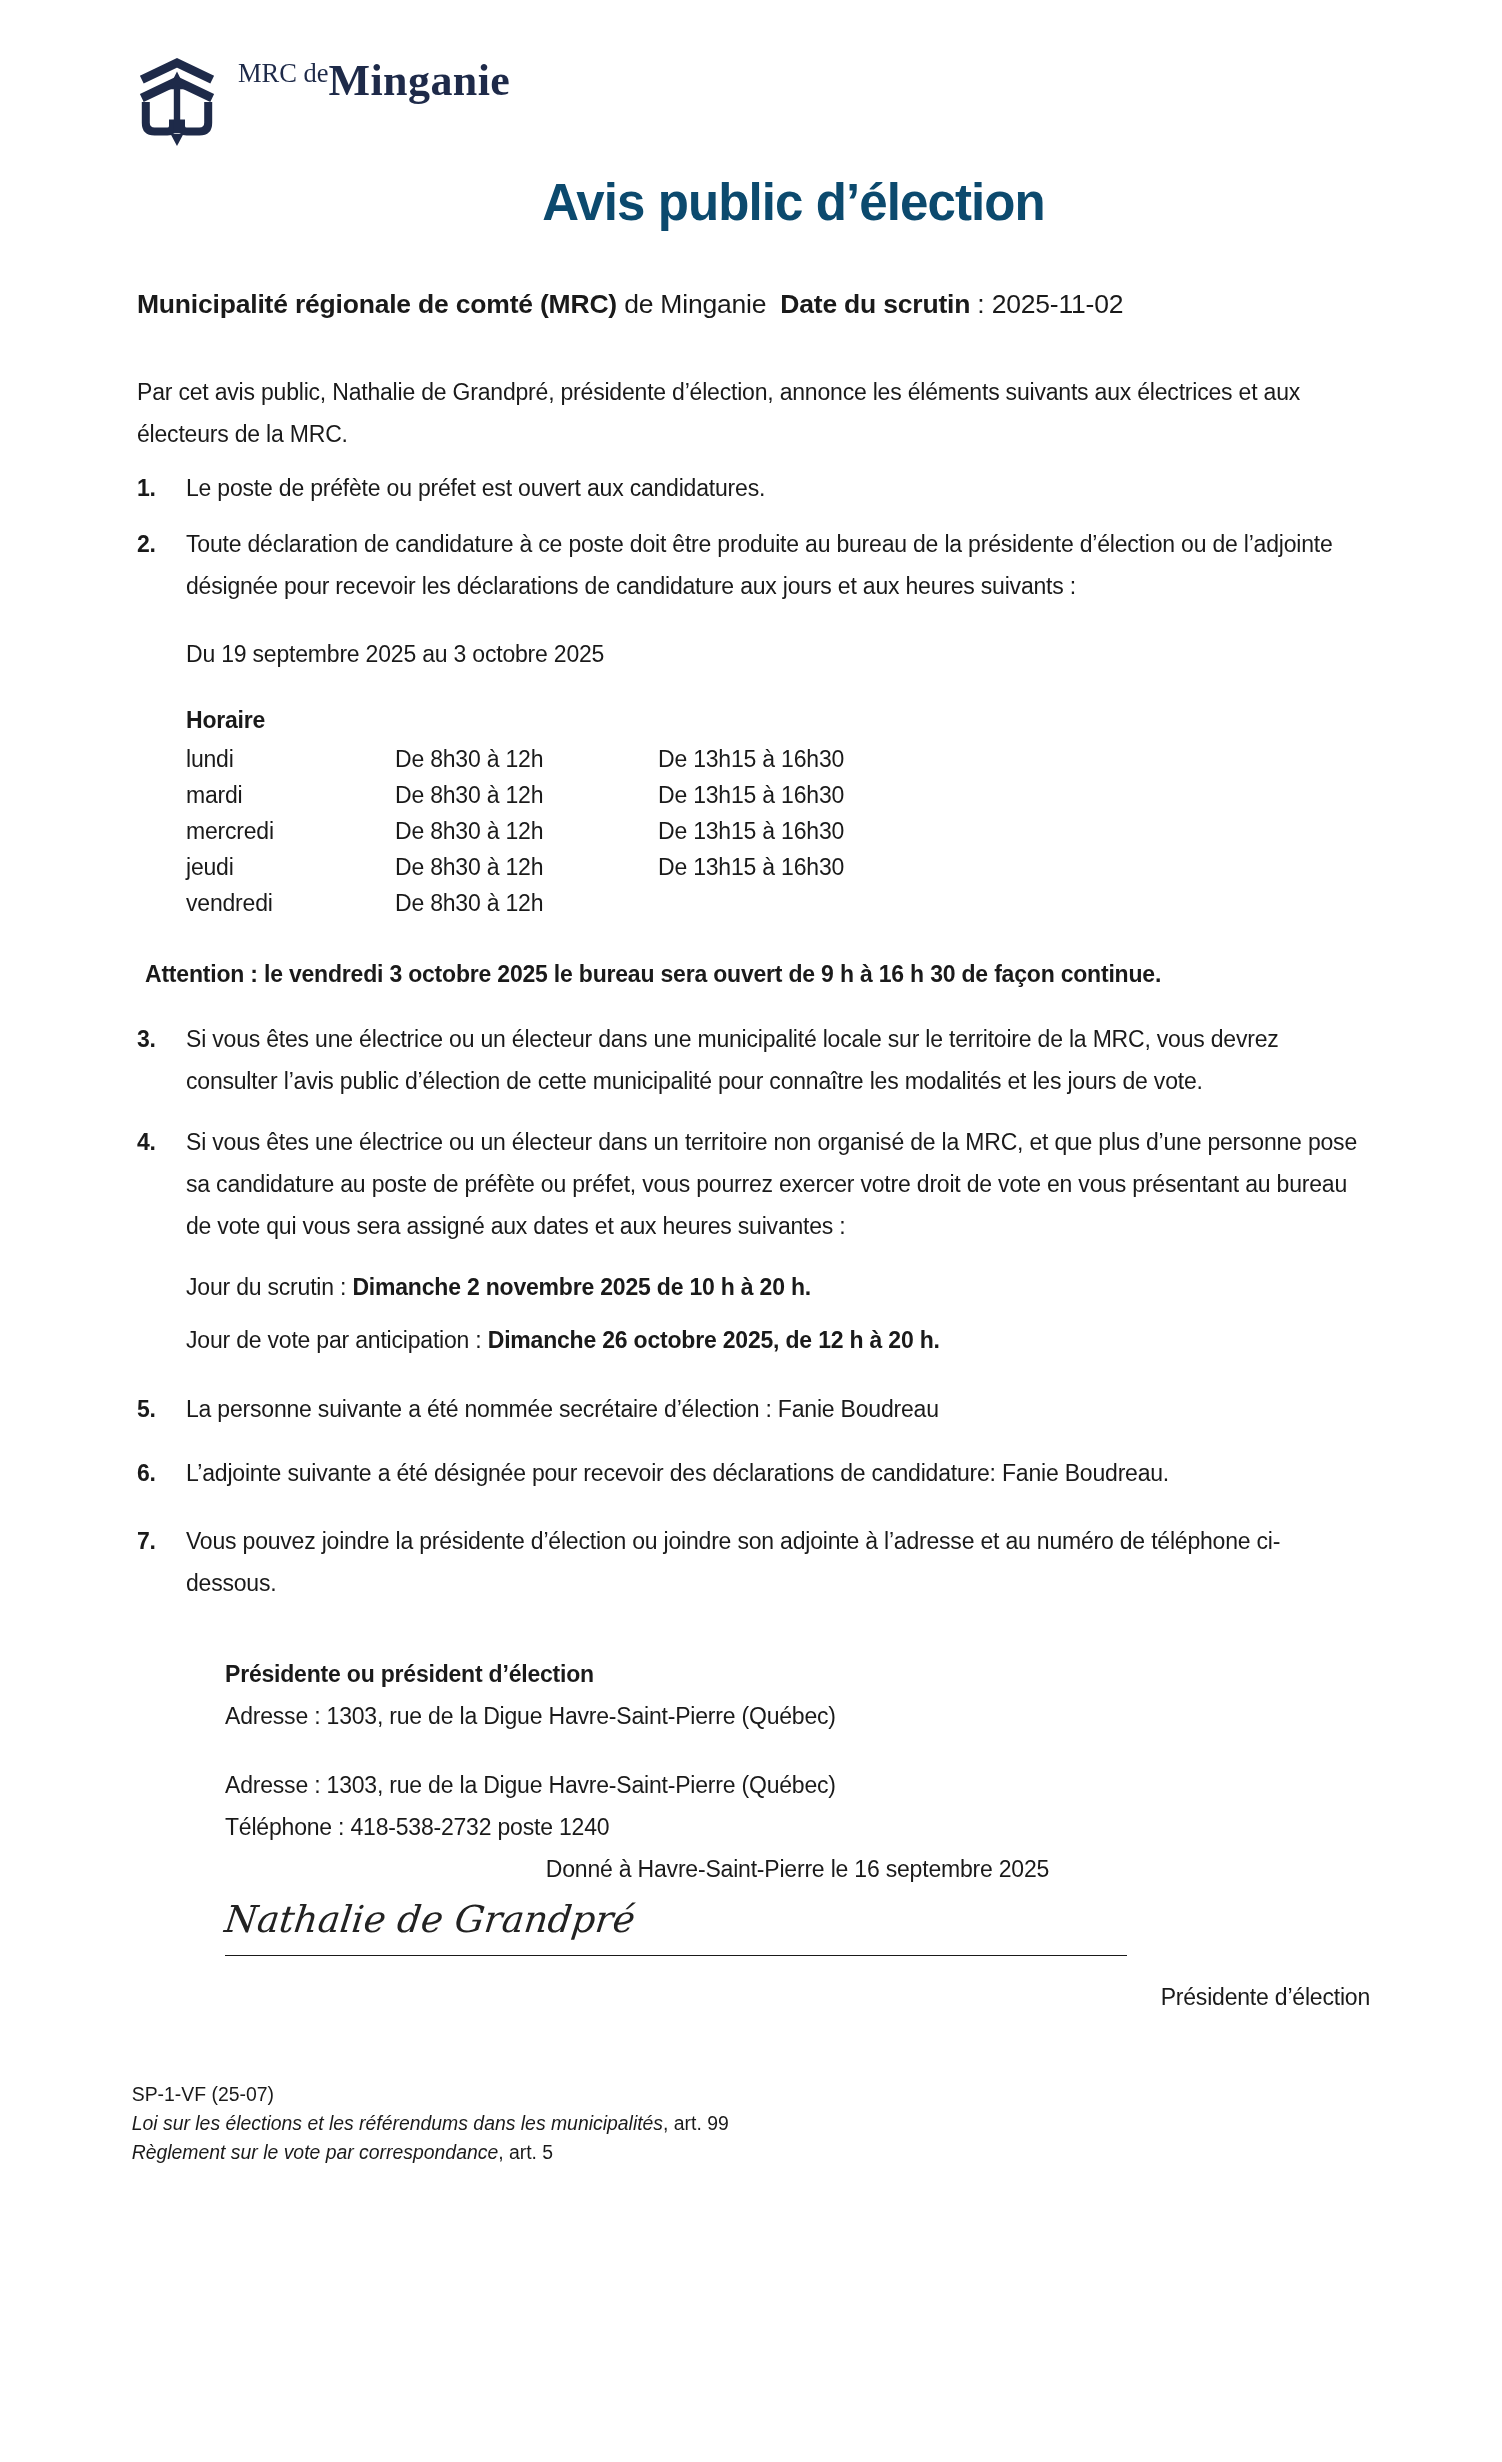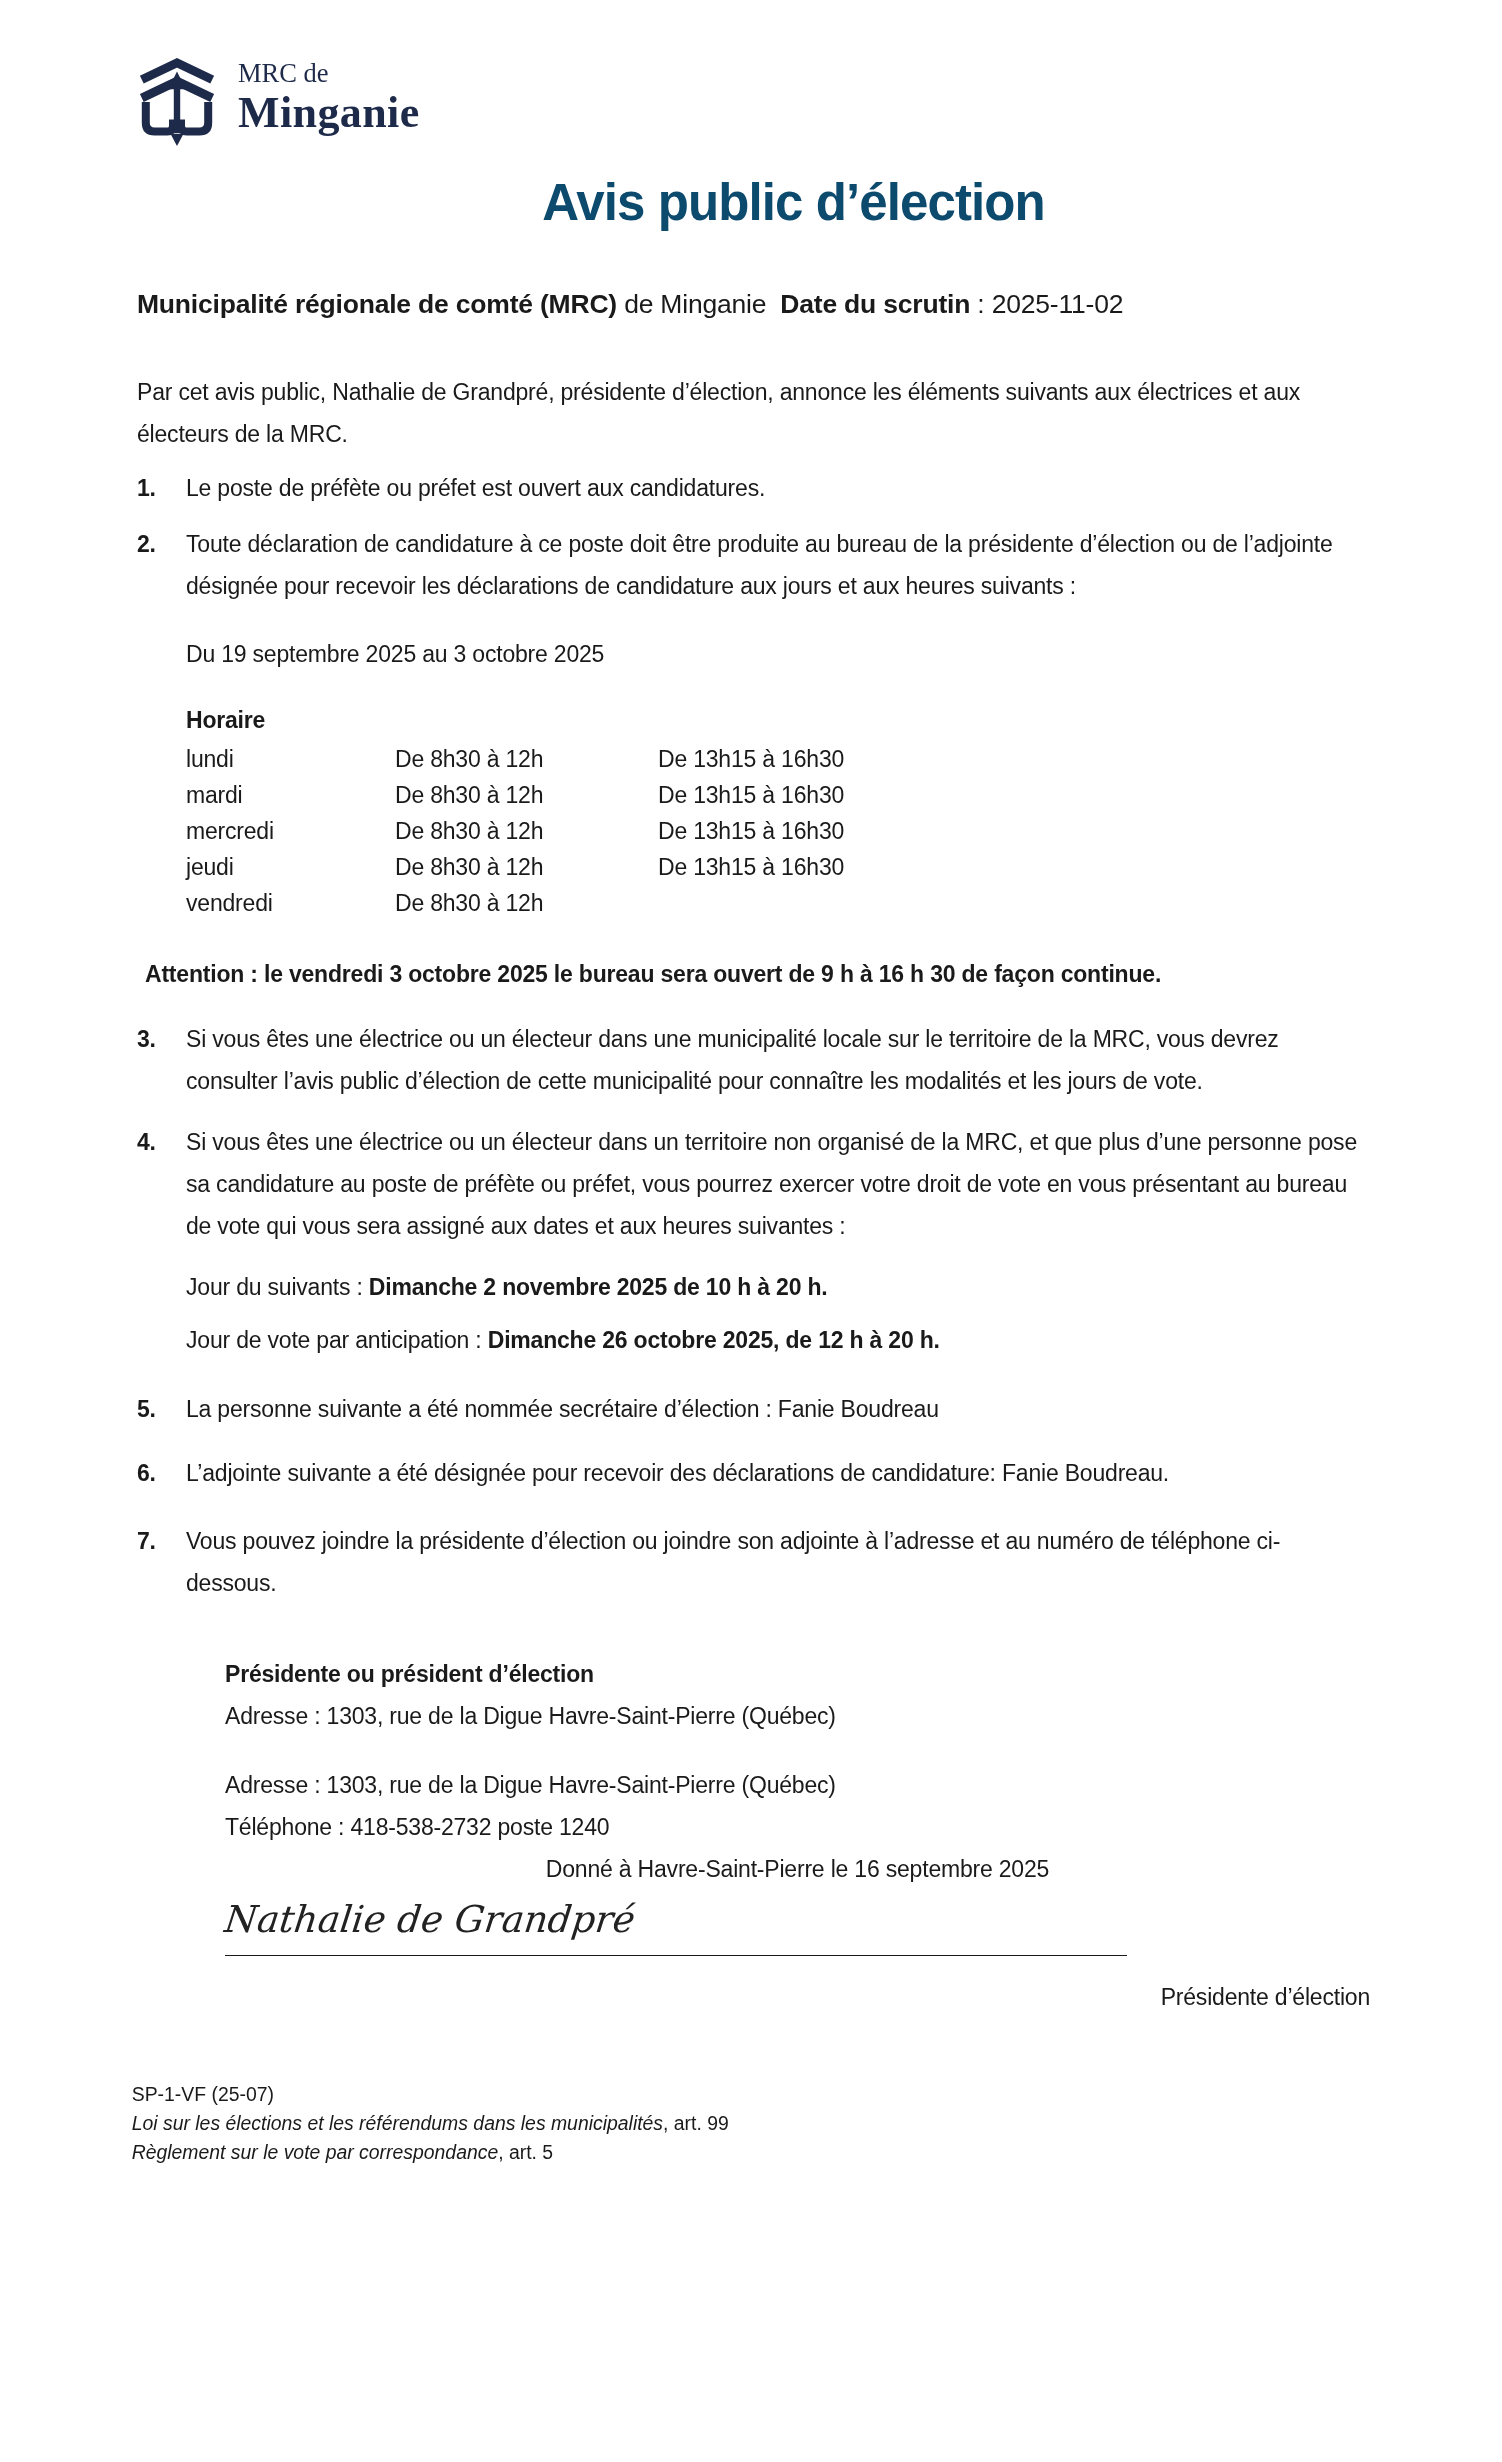--- a/index.html
+++ b/index.html
@@ -13,21 +13,21 @@
     overflow:hidden;
     font-family:"Liberation Sans","DejaVu Sans",sans-serif;
     color:#1a1a1a;
     font-size:23px;
     letter-spacing:-0.2px;
   }
 
   
   .logo-row { display:flex; align-items:flex-start; gap:21px; height:97px; }
   .logo-icon svg { display:block; width:80px; height:94px; }
-  .logo-text { display:flex; flex-direction:column; color:#1e2a49;
+  .logo-text { display:flex; flex-direction:row; color:#1e2a49;
                font-family:"Liberation Serif","DejaVu Serif",serif; letter-spacing:0; margin-top:1.8px; }
   .logo-top { font-size:26.5px; line-height:32px; font-weight:400; }
   .logo-bottom { font-size:44px; line-height:48px; font-weight:700; letter-spacing:0.4px; }
 
   
   .title { margin:21px 0 0 80px; text-align:center; font-size:51px; font-weight:700;
            color:#0c4a6e; letter-spacing:-0.9px; }
   .subtitle { margin-top:57px; font-size:26.5px; }
   .subtitle .b { font-weight:700; }
   .subtitle .date-label { margin-left:14px; }
@@ -164,21 +164,21 @@
     <span class="num">3.</span>
     <span class="txt">Si vous êtes une électrice ou un électeur dans une municipalité locale sur le territoire de la MRC, vous devrez consulter l’avis public d’élection de cette municipalité pour connaître les modalités et les jours de vote.</span>
   </div>
 
   <div class="item" id="item4">
     <span class="num">4.</span>
     <span class="txt">Si vous êtes une électrice ou un électeur dans un territoire non organisé de la MRC, et que plus d’une personne pose sa candidature au poste de préfète ou préfet, vous pourrez exercer votre droit de vote en vous présentant au bureau de vote qui vous sera assigné aux dates et aux heures suivantes :</span>
   </div>
 
   <div class="sub vote-line" id="scrutin">
-    <span>Jour du suivants : </span><span class="val">Dimanche 2 novembre 2025 de 10 h à 20 h.</span>
+    <span>Jour du scrutin : </span><span class="val">Dimanche 2 novembre 2025 de 10 h à 20 h.</span>
   </div>
 
   <div class="sub vote-line" id="anticipation">
     <span>Jour de vote par anticipation : </span><span class="val">Dimanche 26 octobre 2025, de 12 h à 20 h.</span>
   </div>
 
   <div class="item" id="item5">
     <span class="num">5.</span>
     <span class="txt">La personne suivante a été nommée secrétaire d’élection : Fanie Boudreau</span>
   </div>

